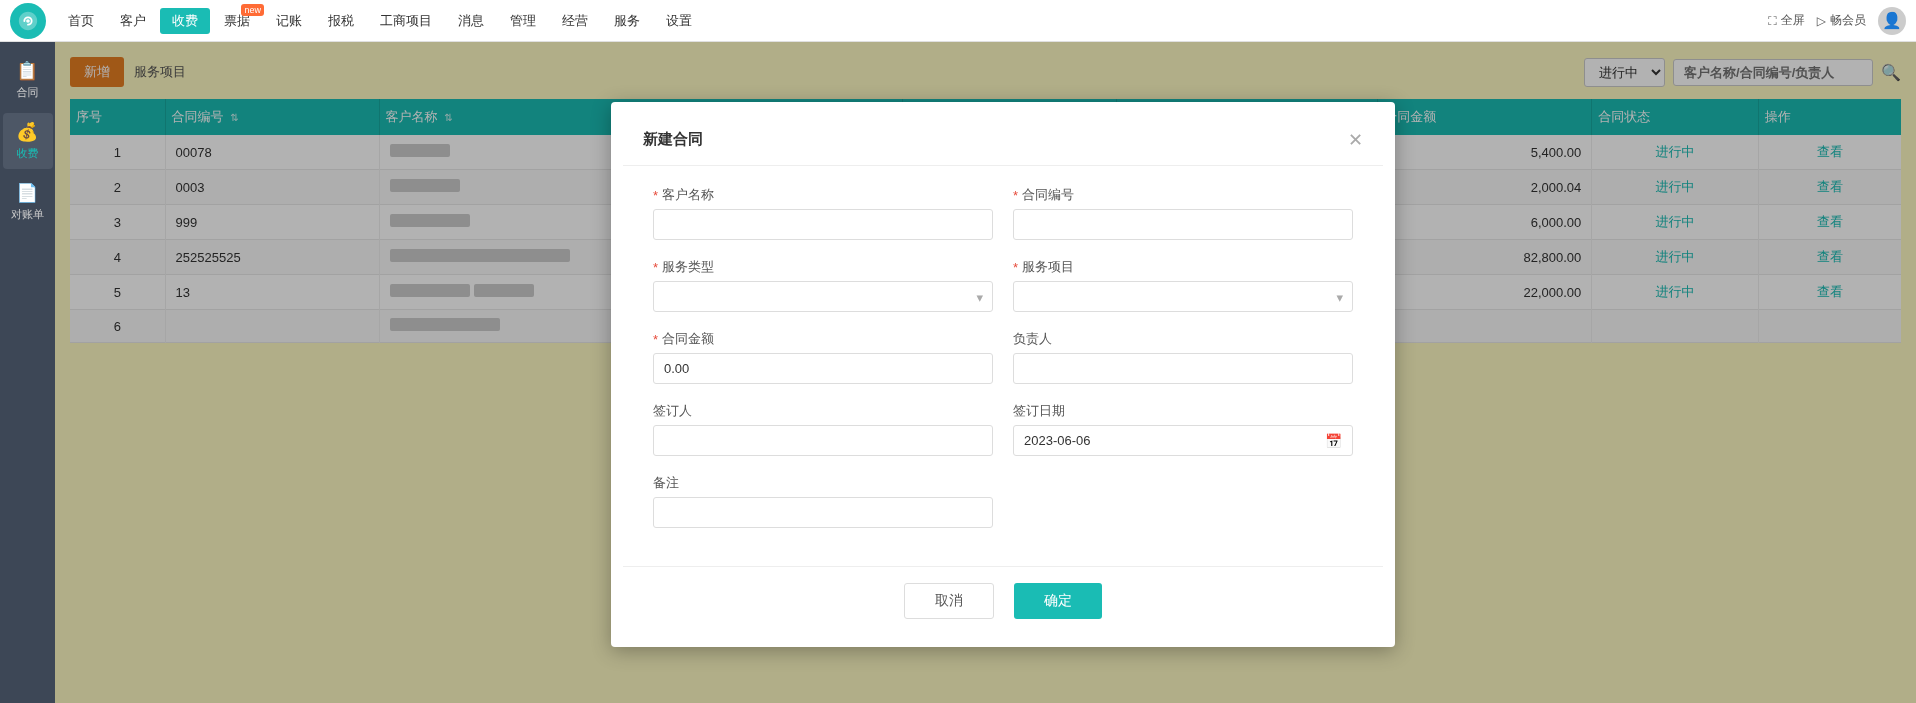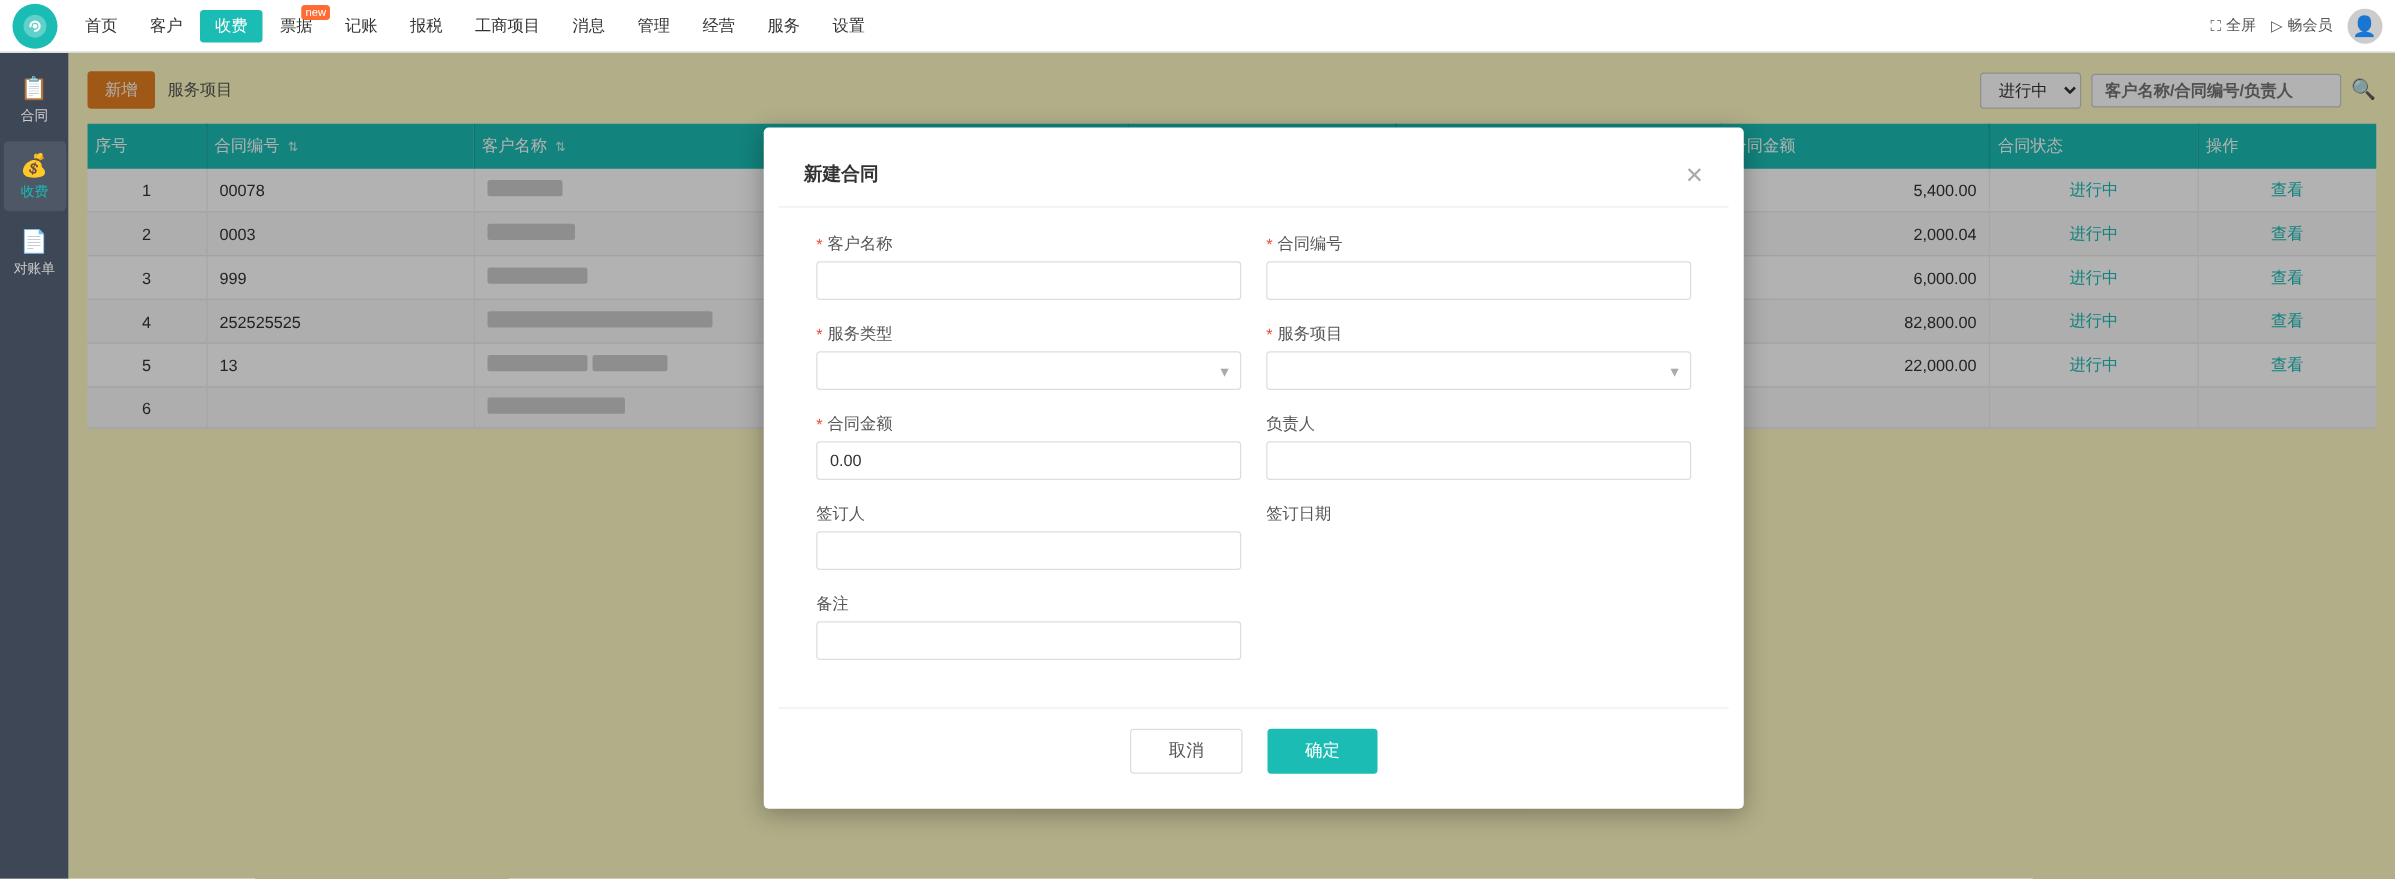--- a/index.html
+++ b/index.html
@@ -608,20 +608,24 @@
             <div class="form-group">
               <label class="form-label">
                 <span>签订人</span>
               </label>
               <input type="text" class="form-control" style="">
             </div>
             <div class="form-group">
               <label class="form-label">
                 <span>签订日期</span>
               </label>
+              <div class="date-wrapper">
+                <input type="text" class="form-control" value="2023-06-06" style="">
+                <span class="cal-icon">📅</span>
+              </div>
             </div>
           </div>
 
           <div class="form-row">
             <div class="form-group" style="flex: 0 0 calc(50% - 10px);">
               <label class="form-label">
                 <span>备注</span>
               </label>
               <input type="text" class="form-control" style="">
             </div>

